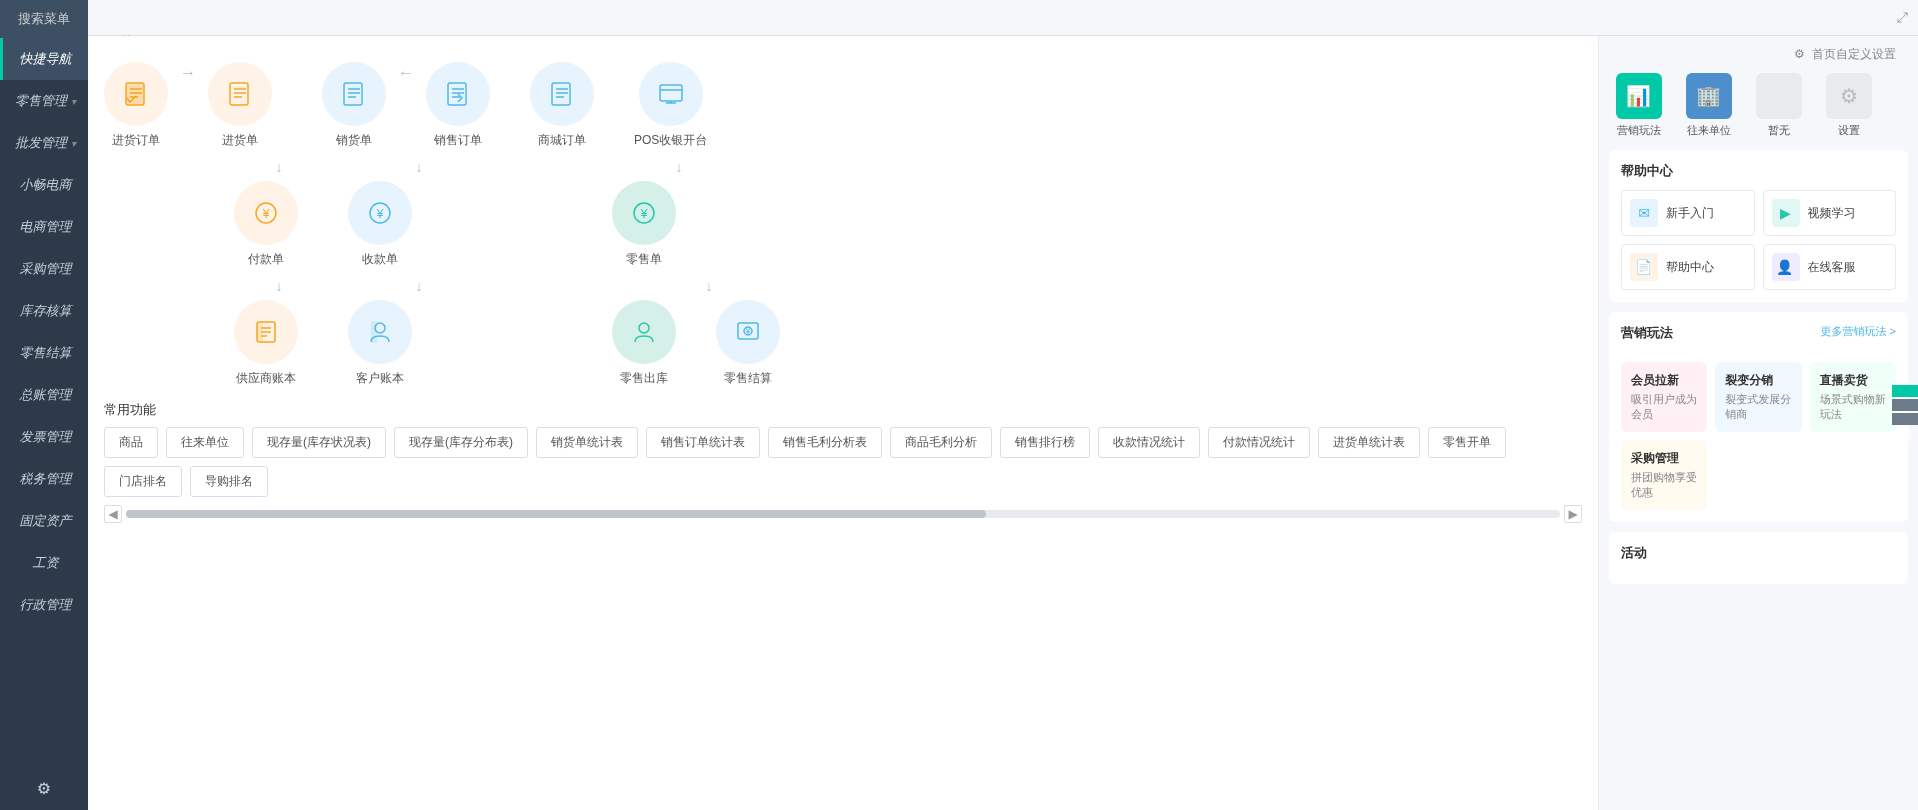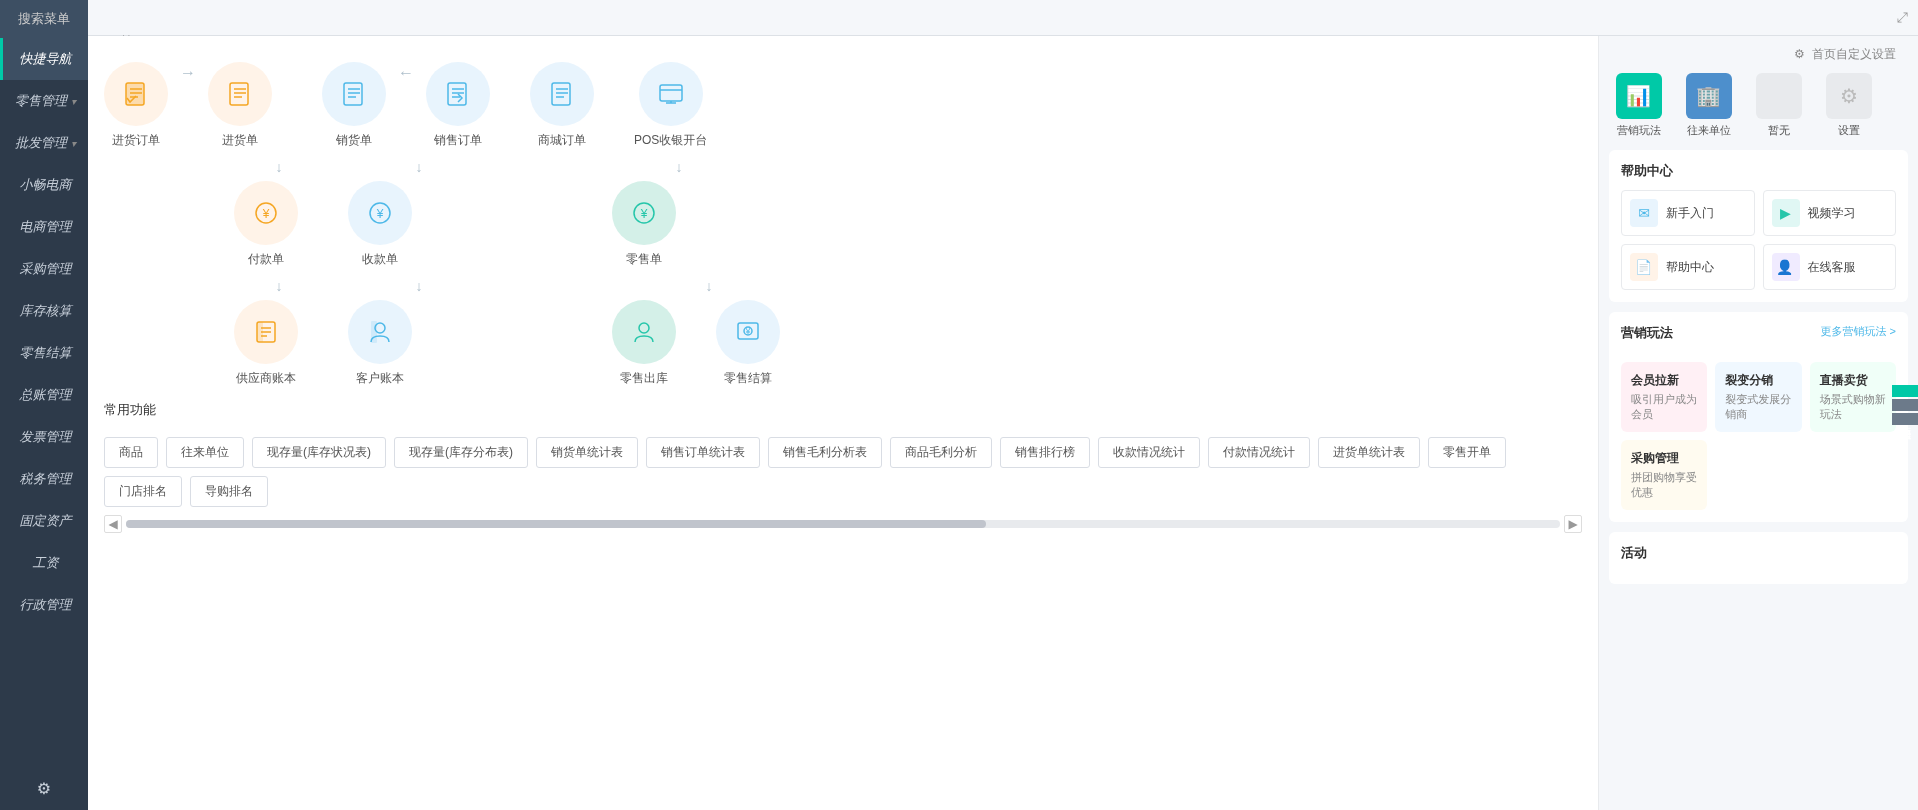--- a/index.html
+++ b/index.html
@@ -129,21 +129,21 @@
       font-size: 12px;
       color: #555;
       text-align: center;
     }
 
     
     .section-title {
       font-size: 13px;
       font-weight: 500;
       color: #333;
-      margin-bottom: 18px;
+      margin-bottom: 8px;
     }
     .func-grid {
       display: flex;
       flex-wrap: wrap;
       gap: 8px;
       margin-bottom: 8px;
     }
     .func-btn {
       border: 1px solid #d9dde4;
       background: #fff;

